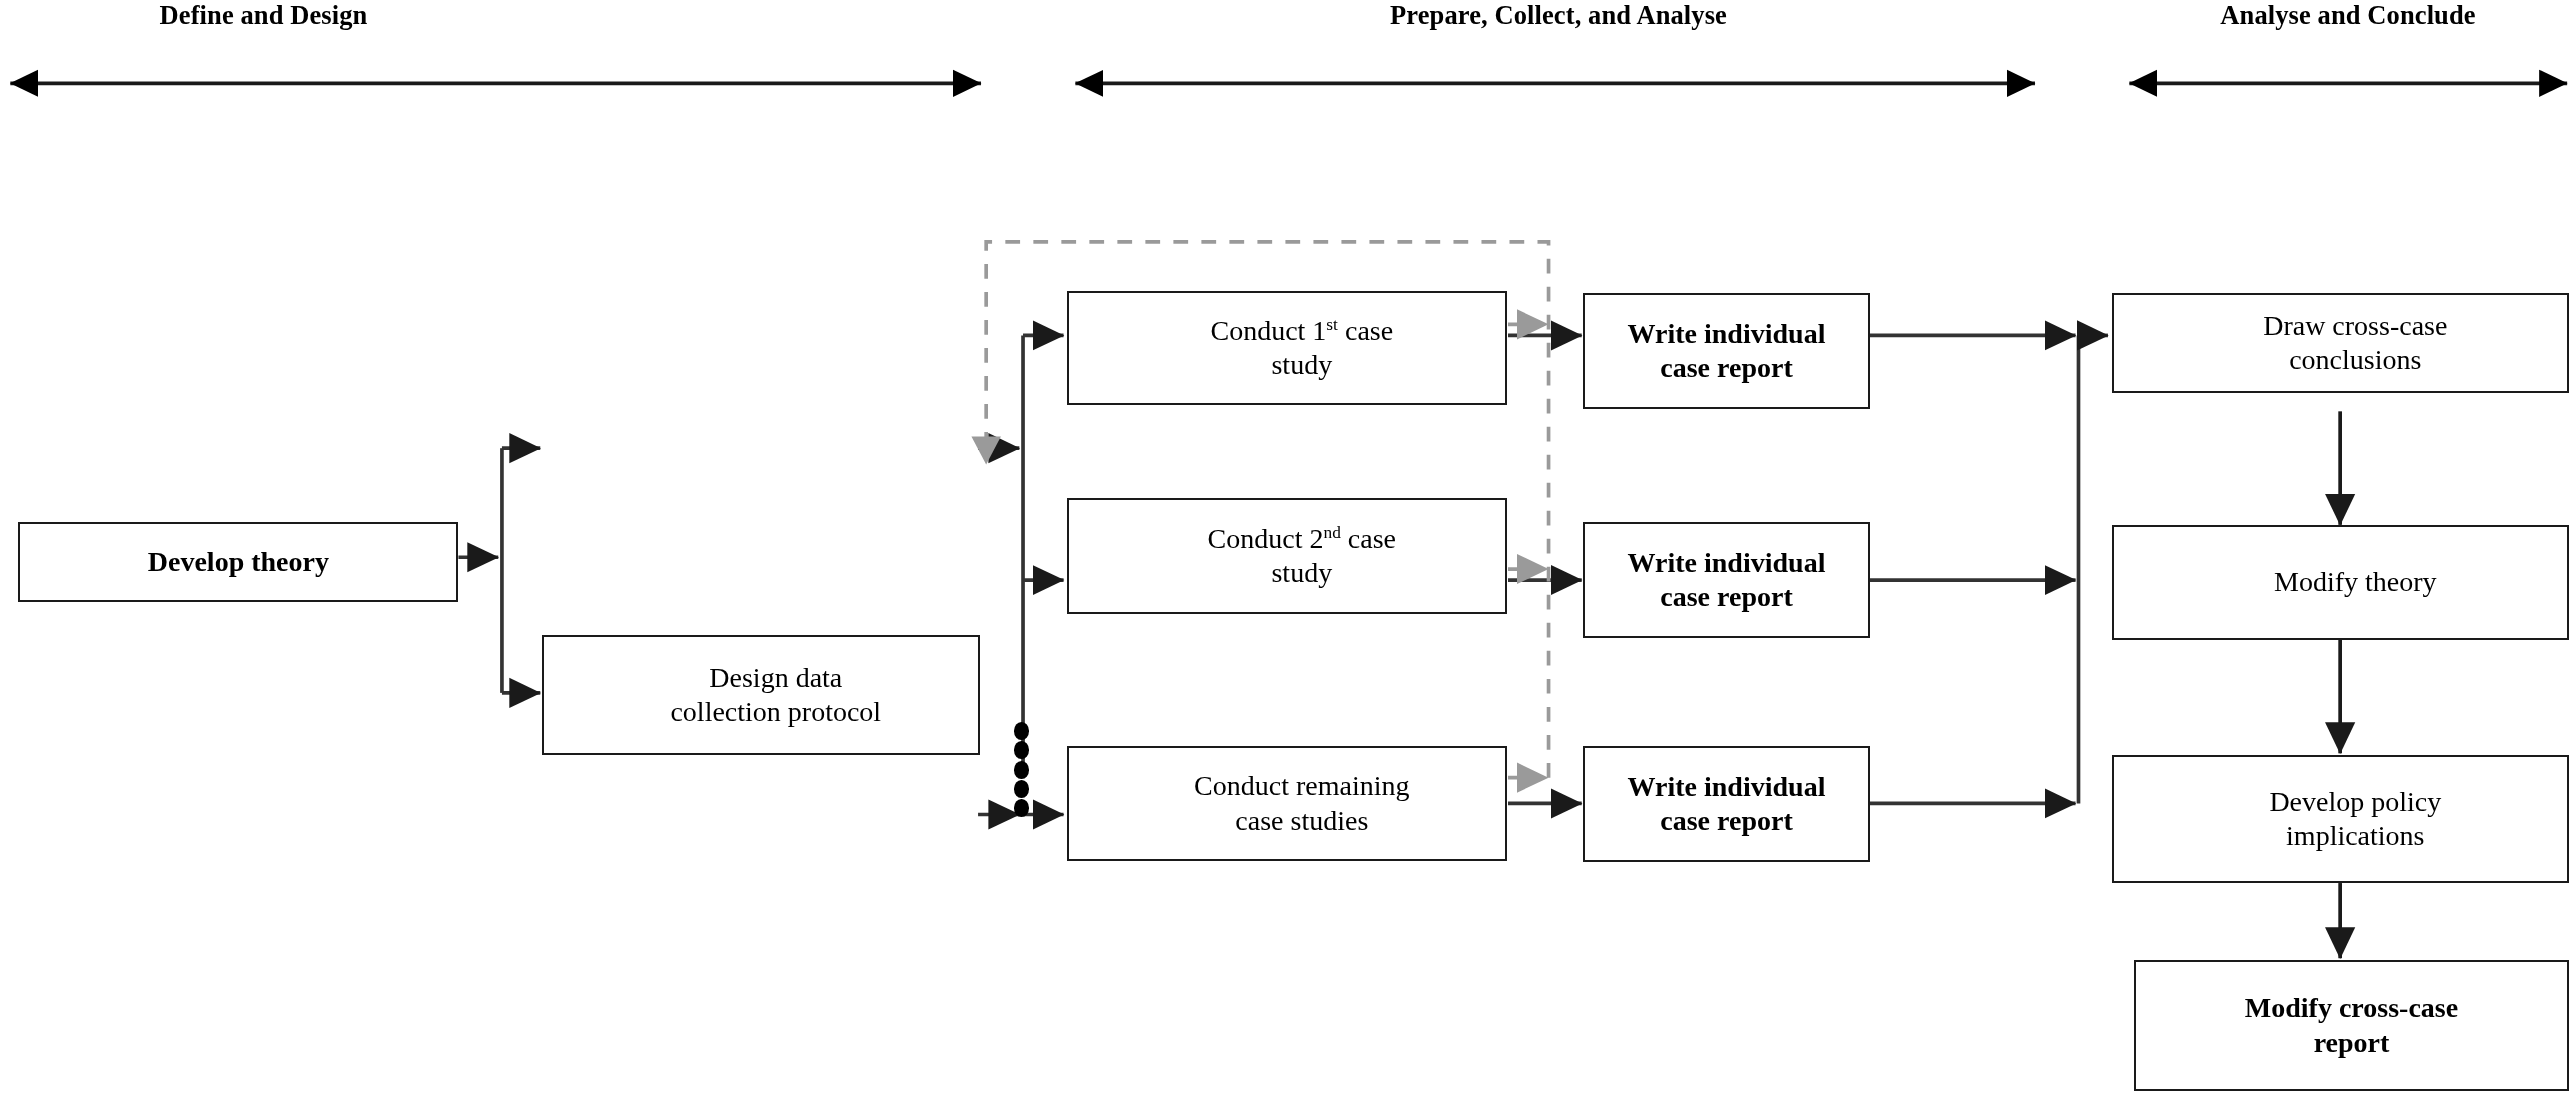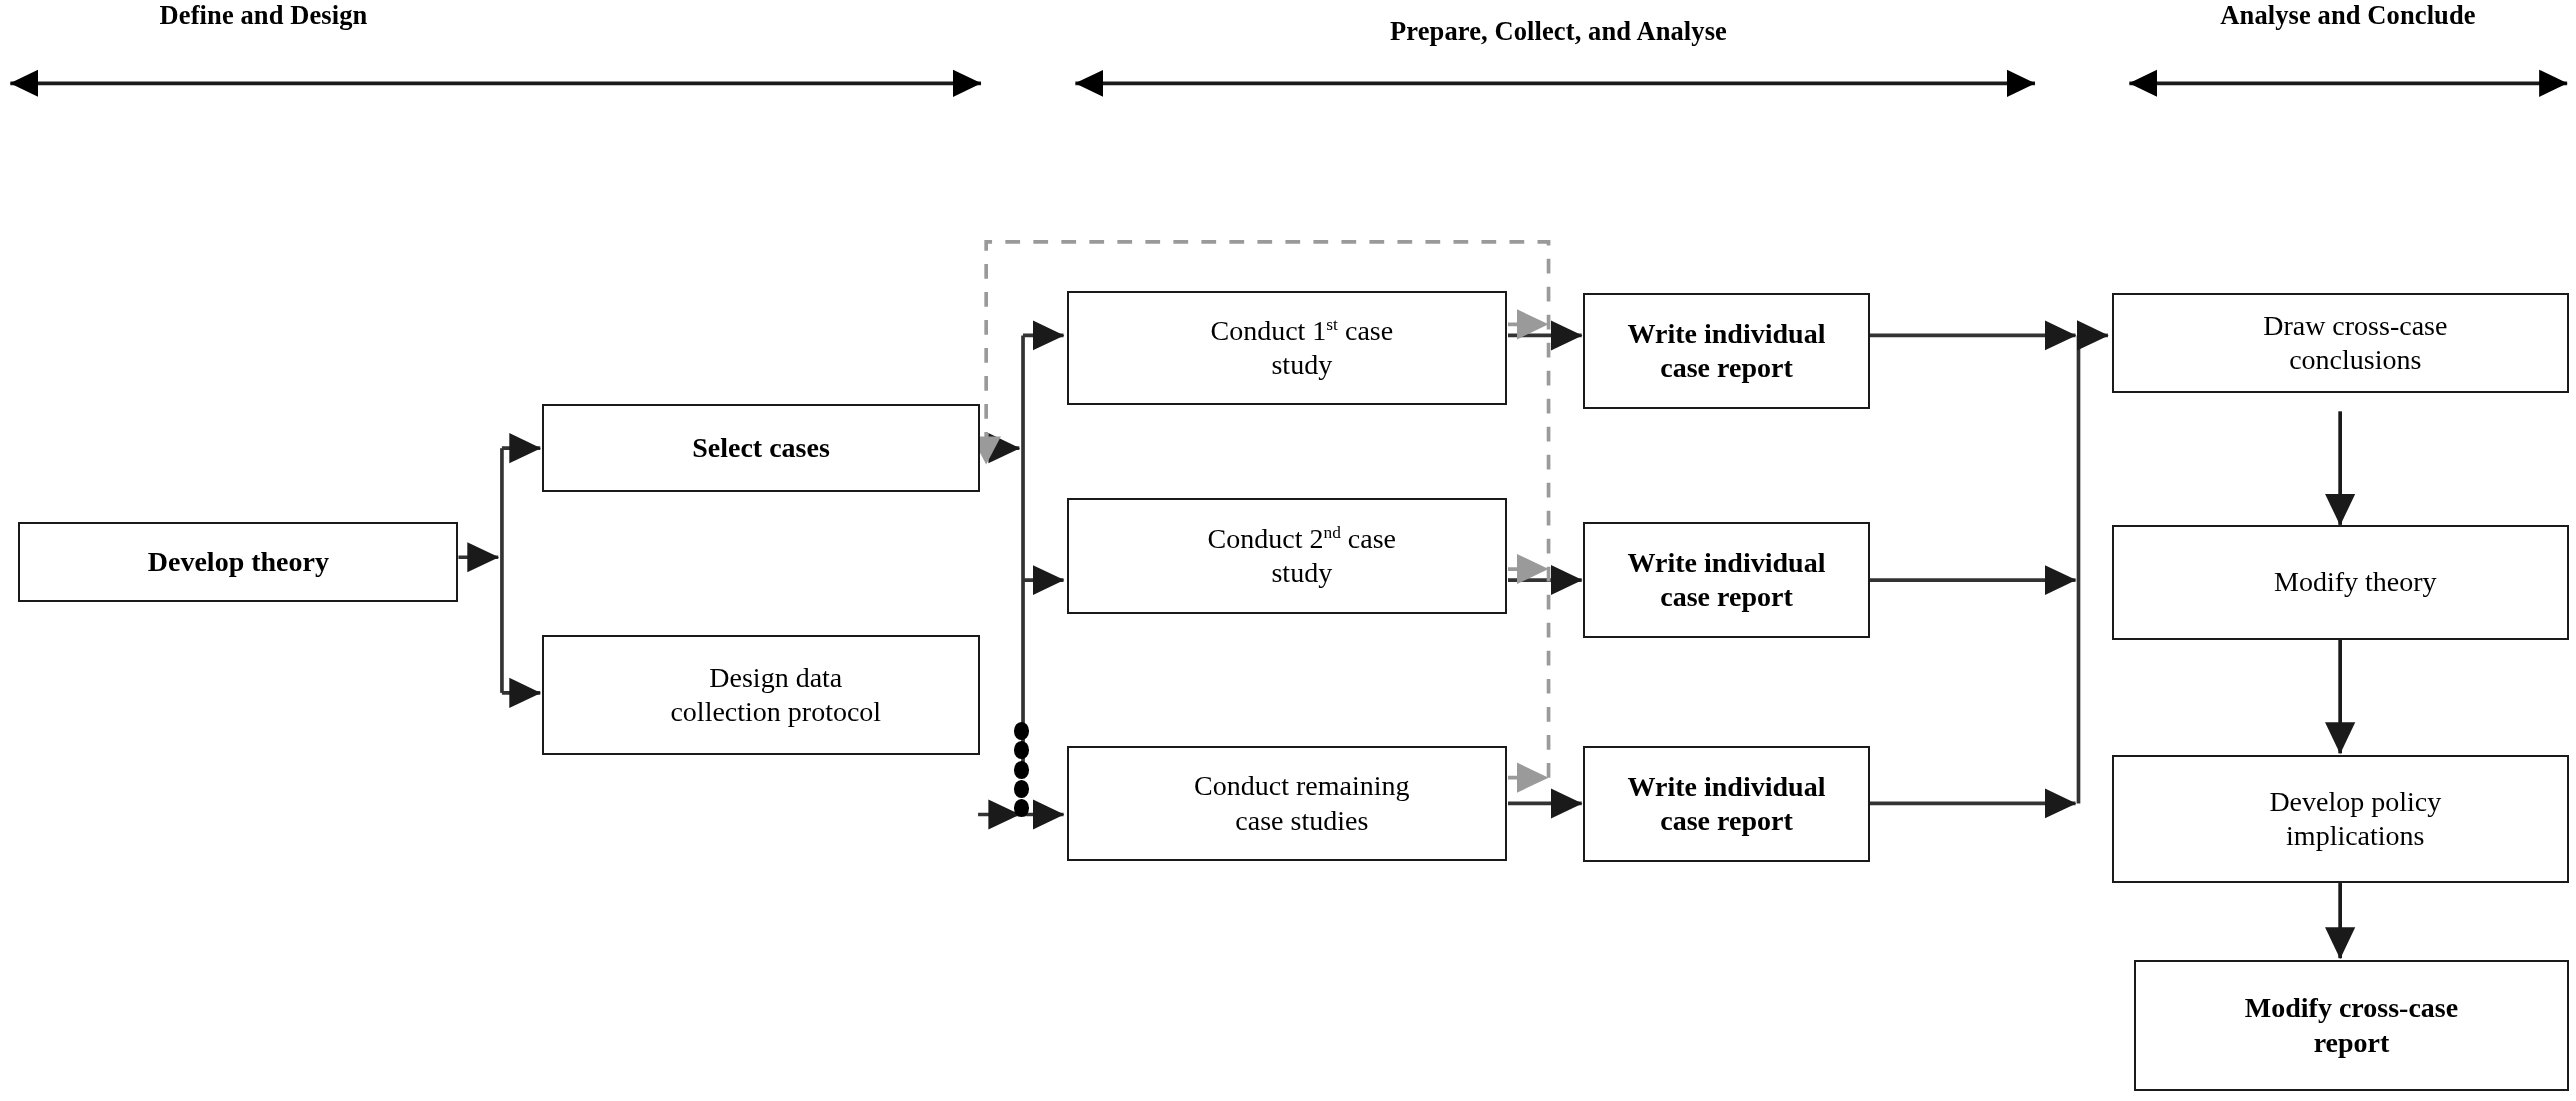--- a/index.html
+++ b/index.html
@@ -64,21 +64,21 @@
     background: #000000;
   }
 </style>
 </head>
 <body>
 
 <div id="canvas">
 
   <div class="phase-label" style="left:2px; top:0px; width:523px;">Define and Design</div>
 
-  <div class="phase-label" style="left:1072px; top:16px; width:973px;">Prepare, Collect, and Analyse</div>
+  <div class="phase-label" style="left:1072px; top:0px; width:973px;">Prepare, Collect, and Analyse</div>
 
   <div class="phase-label" style="left:2123px; top:0px; width:450px;">Analyse and Conclude</div>
 
   <svg class="overlay" viewBox="0 0 3495 1495" xmlns="http://www.w3.org/2000/svg">
     <defs>
       <marker id="ah" markerWidth="9" markerHeight="9" refX="8.4" refY="4.5" orient="auto" markerUnits="strokeWidth">
         <path d="M0,0.4 L8.6,4.5 L0,8.6 z" fill="#1a1a1a"></path>
       </marker>
       <marker id="ah-start" markerWidth="9" markerHeight="9" refX="0.6" refY="4.5" orient="auto" markerUnits="strokeWidth">
         <path d="M9,0.4 L0.4,4.5 L9,8.6 z" fill="#1a1a1a"></path>
@@ -168,23 +168,20 @@
     <div class="dot" style="left:1014px; top:741px;"></div>
     <div class="dot" style="left:1014px; top:761px;"></div>
     <div class="dot" style="left:1014px; top:780px;"></div>
     <div class="dot" style="left:1014px; top:799px;"></div>
   </div>
 
   <div class="node" style="left:18.4px; top:522px; width:440px; height:80px;">
     <span class="node-text">Develop theory</span>
   </div>
 
-  <div class="node" style="left:542px; top:404px; width:438px; height:88px;">
-    <span class="node-text">Select cases</span>
-  </div>
 
   <div class="node regular" style="left:542px; top:635px; width:438px; height:120px;">
     <span class="node-text">
       <span>Design data</span><br>
       <span>collection protocol</span>
     </span>
   </div>
 
   <div class="node regular" style="left:1067px; top:291px; width:440px; height:114px;">
     <span class="node-text">

